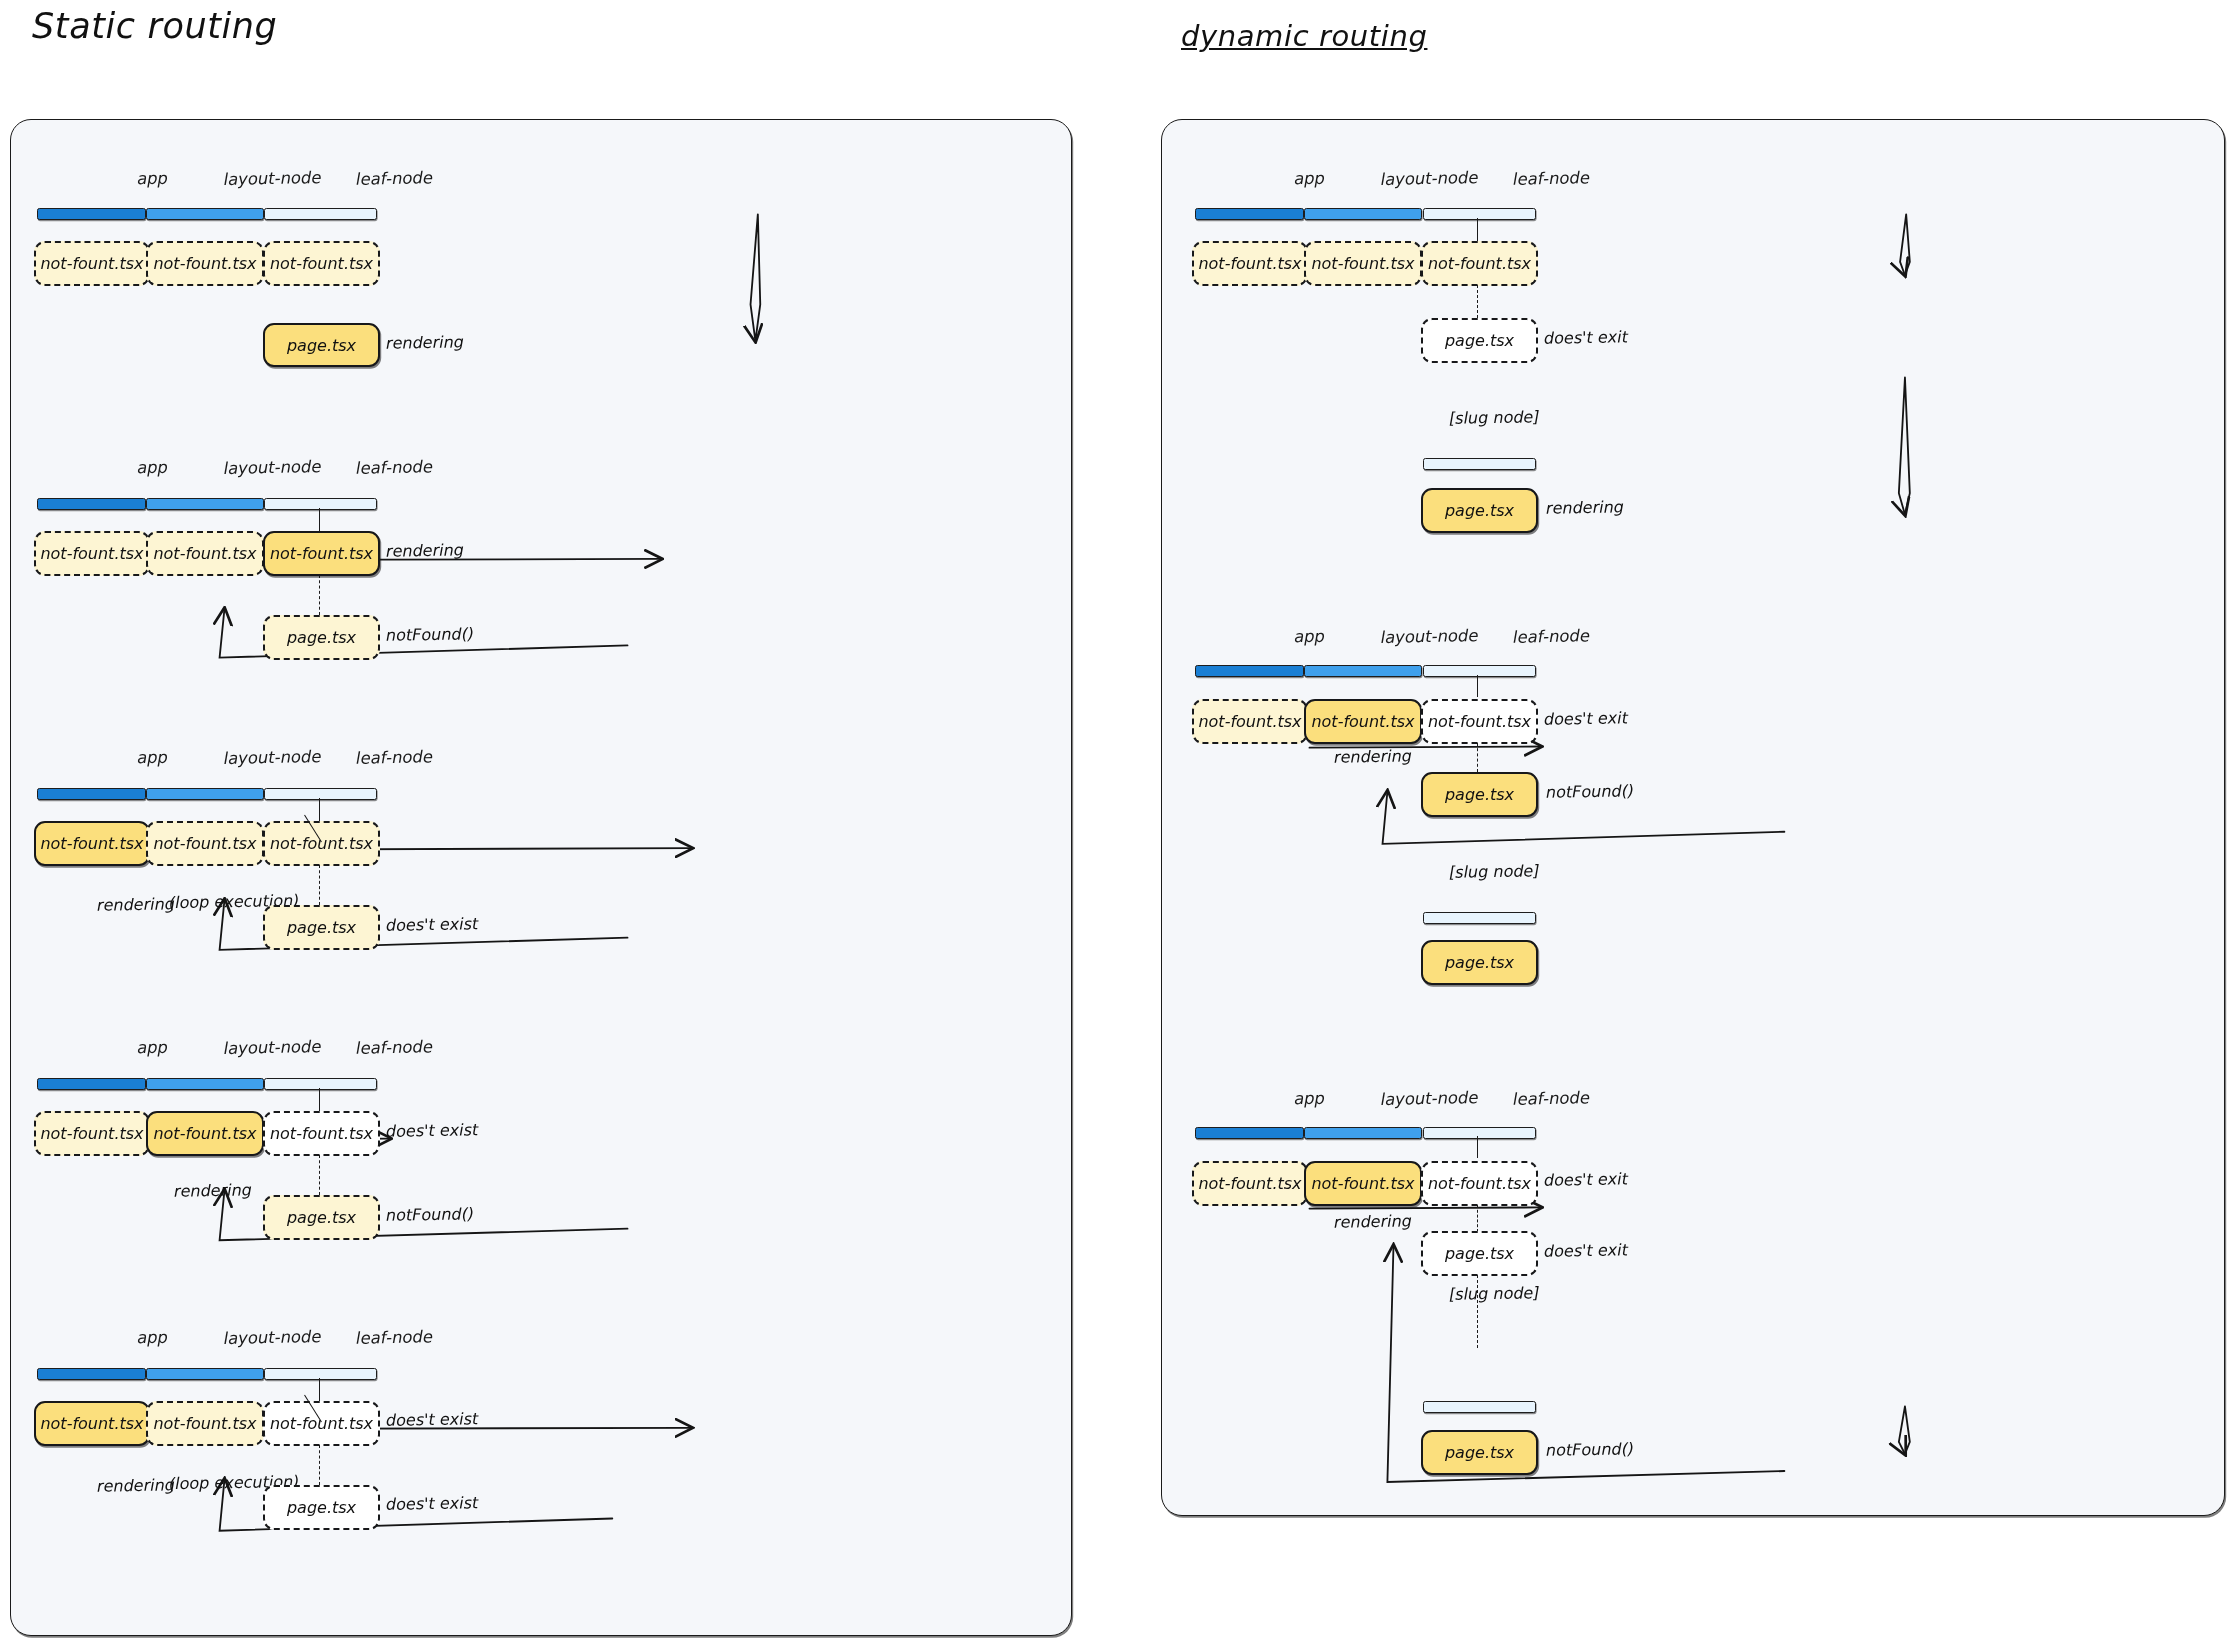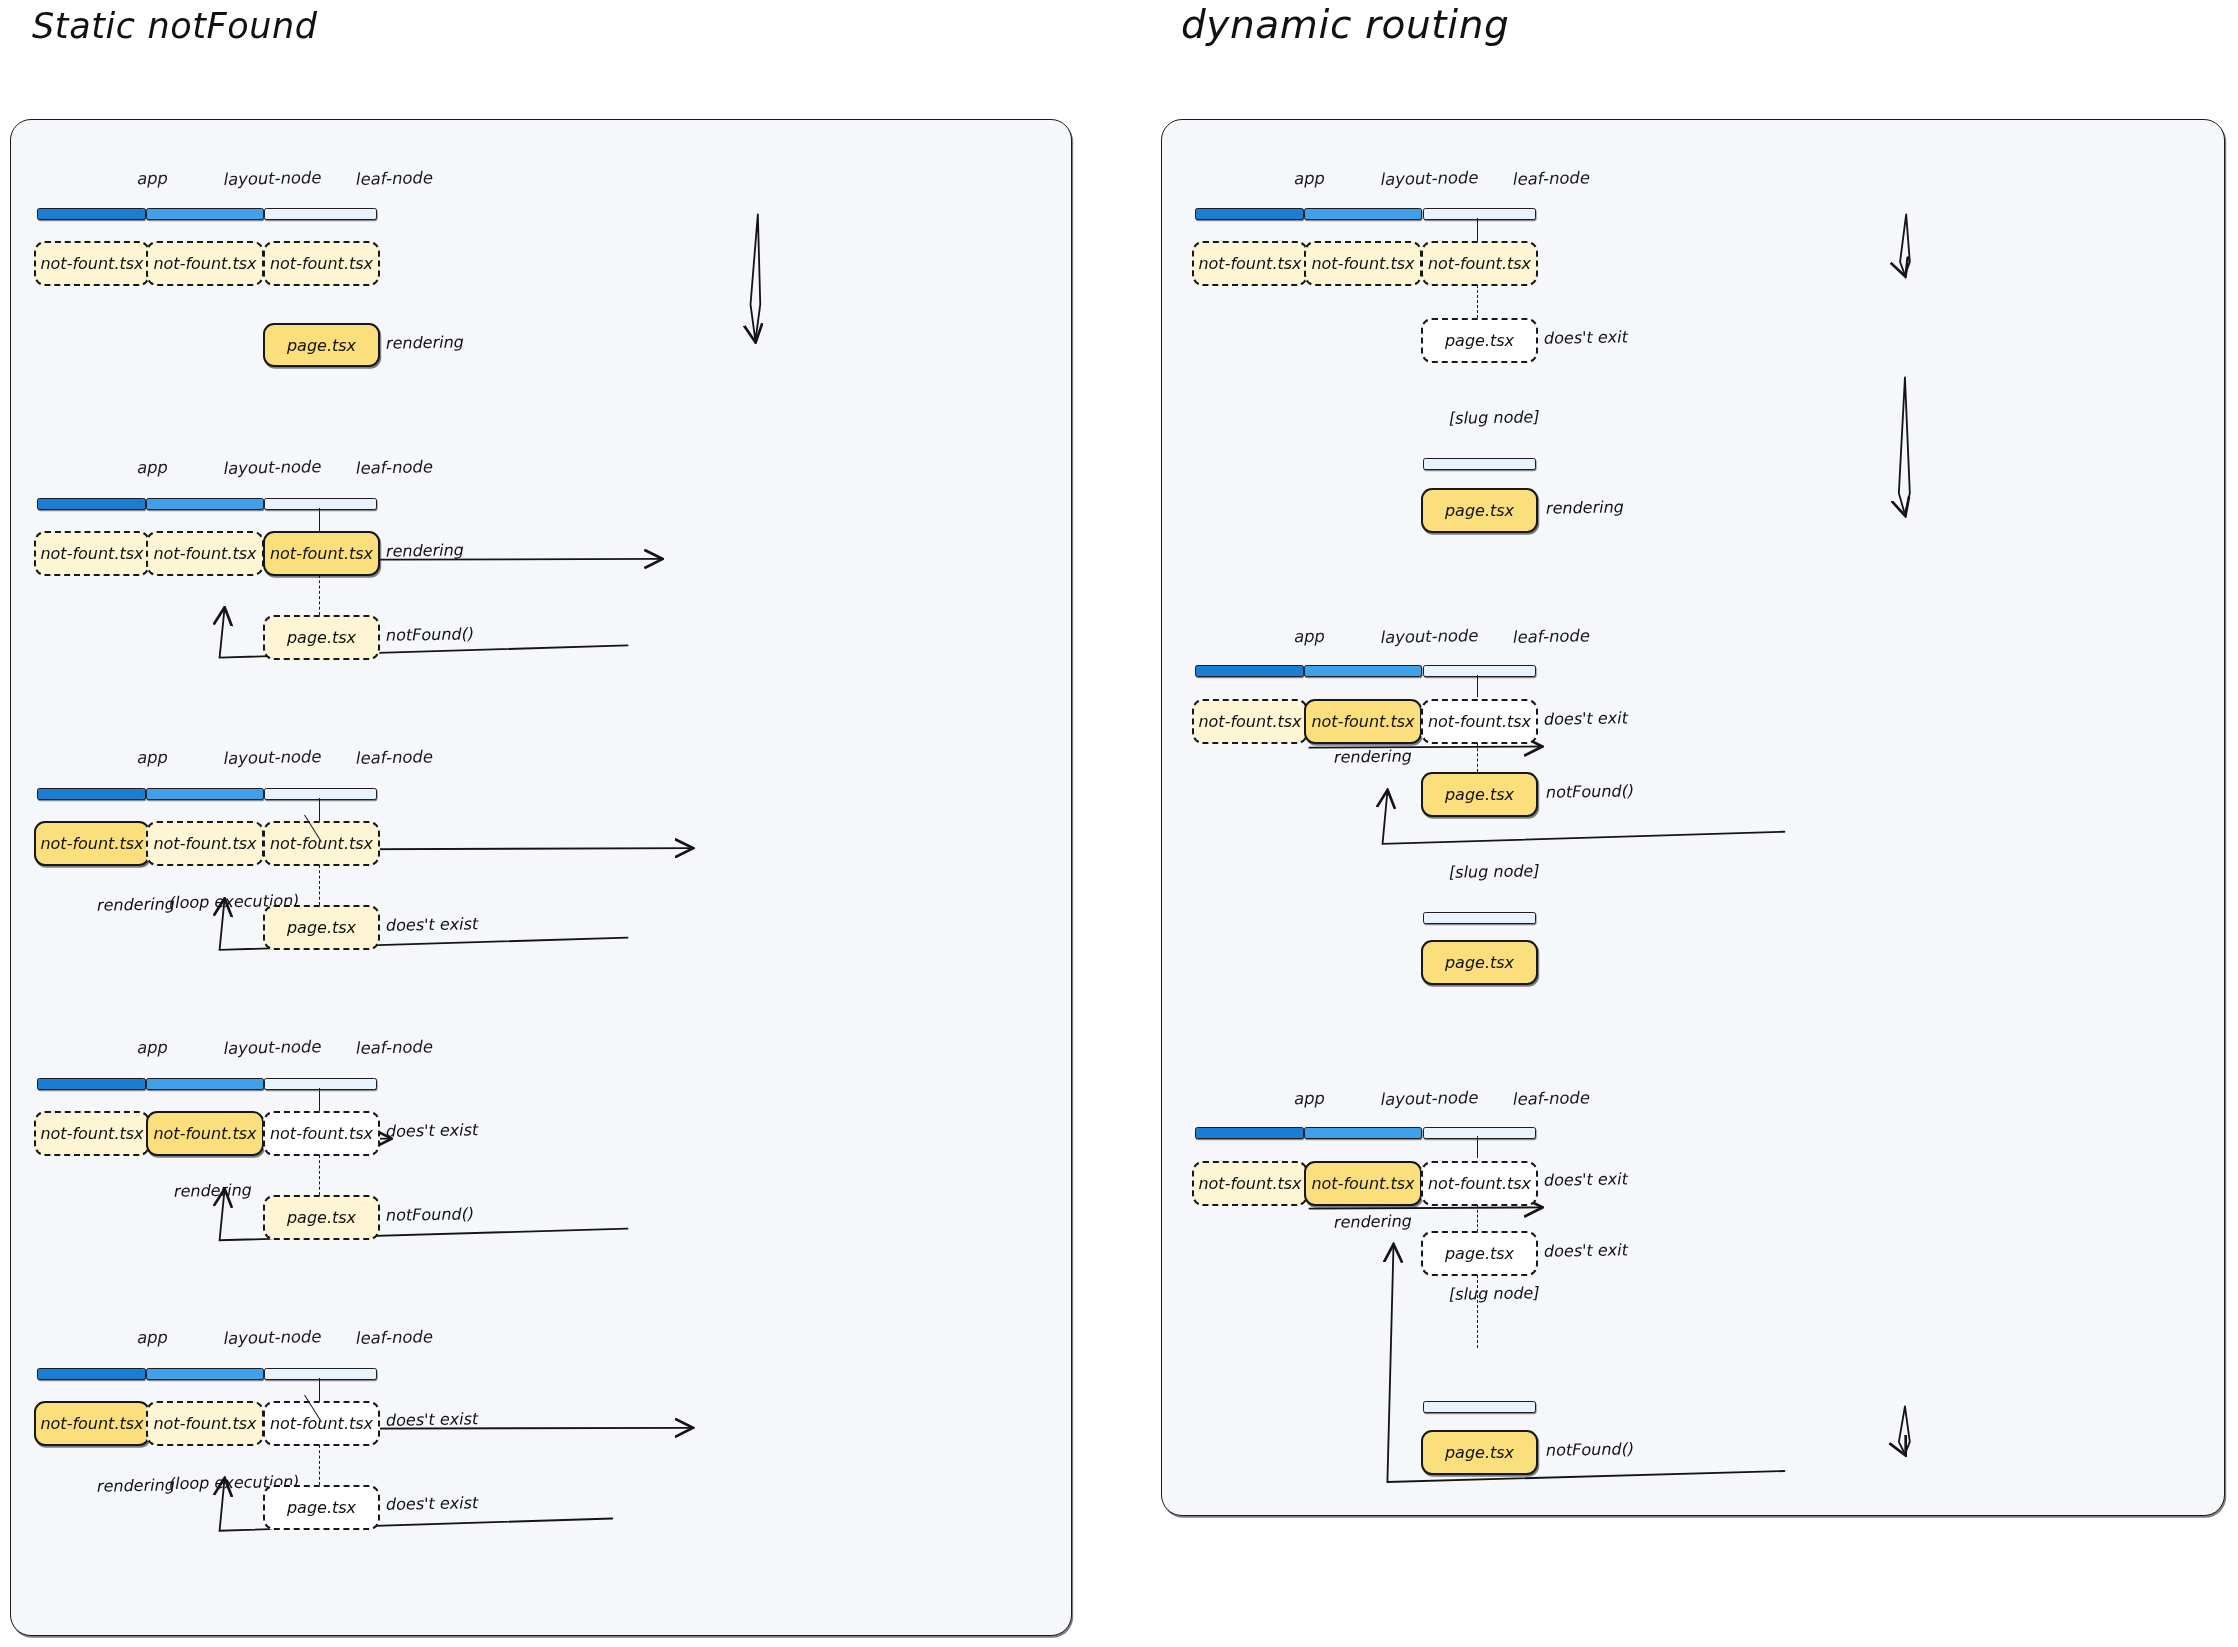--- a/index.html
+++ b/index.html
@@ -44,22 +44,22 @@
   .vline{position:absolute;width:0;border-left:1.5px solid #1b1b1b;}
 
   svg.ov{position:absolute;left:0;top:0;width:2239px;height:1647px;
     pointer-events:none;overflow:visible;}
 
   .strike{position:absolute;height:0;border-top:1.8px solid #151515;}
 </style>
 </head>
 <body>
 
-<div class="panel-title" style="left:32px;top:6px;font-size:35px;">Static notFound</div>
-<div class="panel-title" style="left:1181px;top:2px;font-size:39px;">dynamic routing</div>
+<div class="panel-title" style="left:32px;top:6px;font-size:35px;">Static routing</div>
+<div class="panel-title" style="left:1181px;top:19px;font-size:29px;text-decoration:underline;">dynamic routing</div>
 
 <div class="panel" style="left:9.7px;top:119px;width:1060px;height:1515px;"></div>
 <div class="panel" style="left:1161px;top:119px;width:1062px;height:1395px;"></div>
 
 <svg class="ov" viewBox="0 0 3676 2705">
   <defs>
     <marker id="ah" viewBox="0 0 12 12" refX="10" refY="6" markerWidth="11" markerHeight="11" orient="auto-start-reverse">
       <path d="M0,0.5 L11,6 L0,11.5" fill="none" stroke="#151515" stroke-width="1.6"></path>
     </marker>
   </defs>

